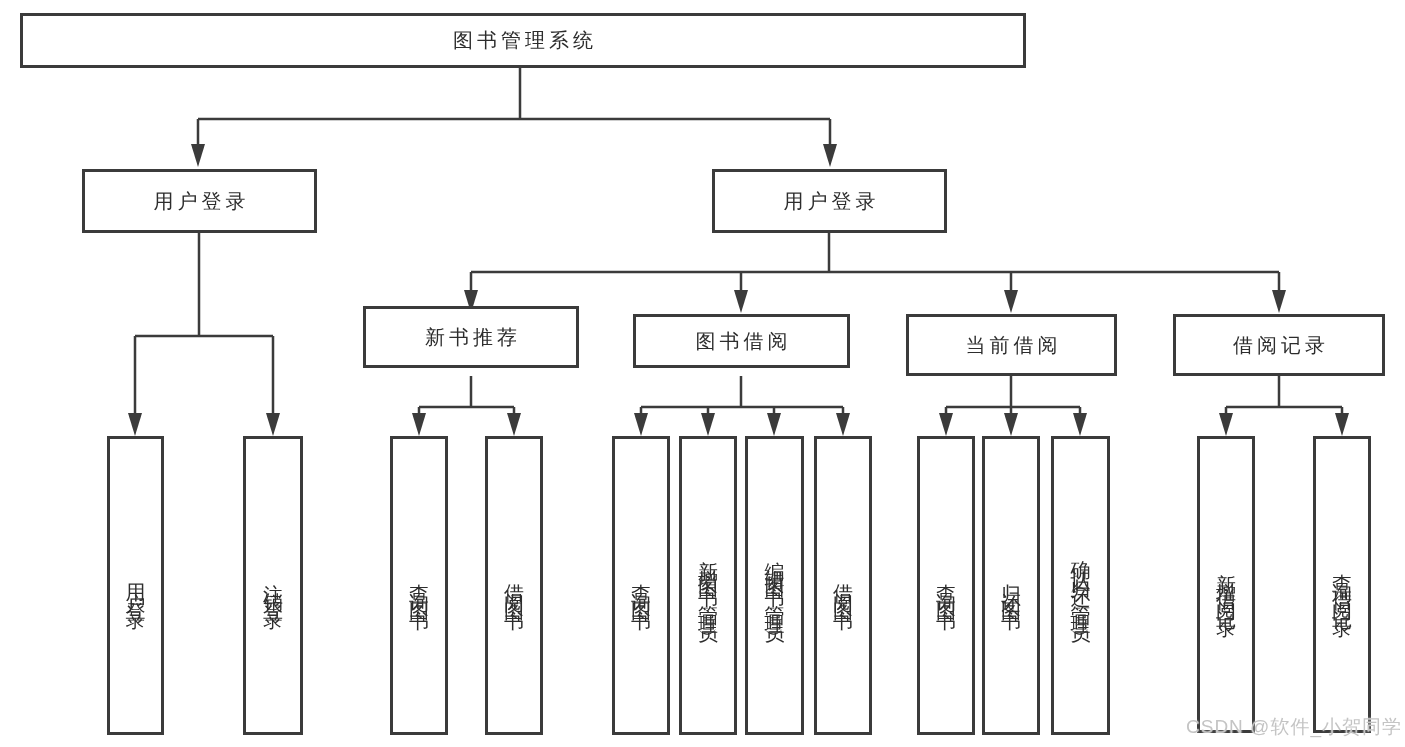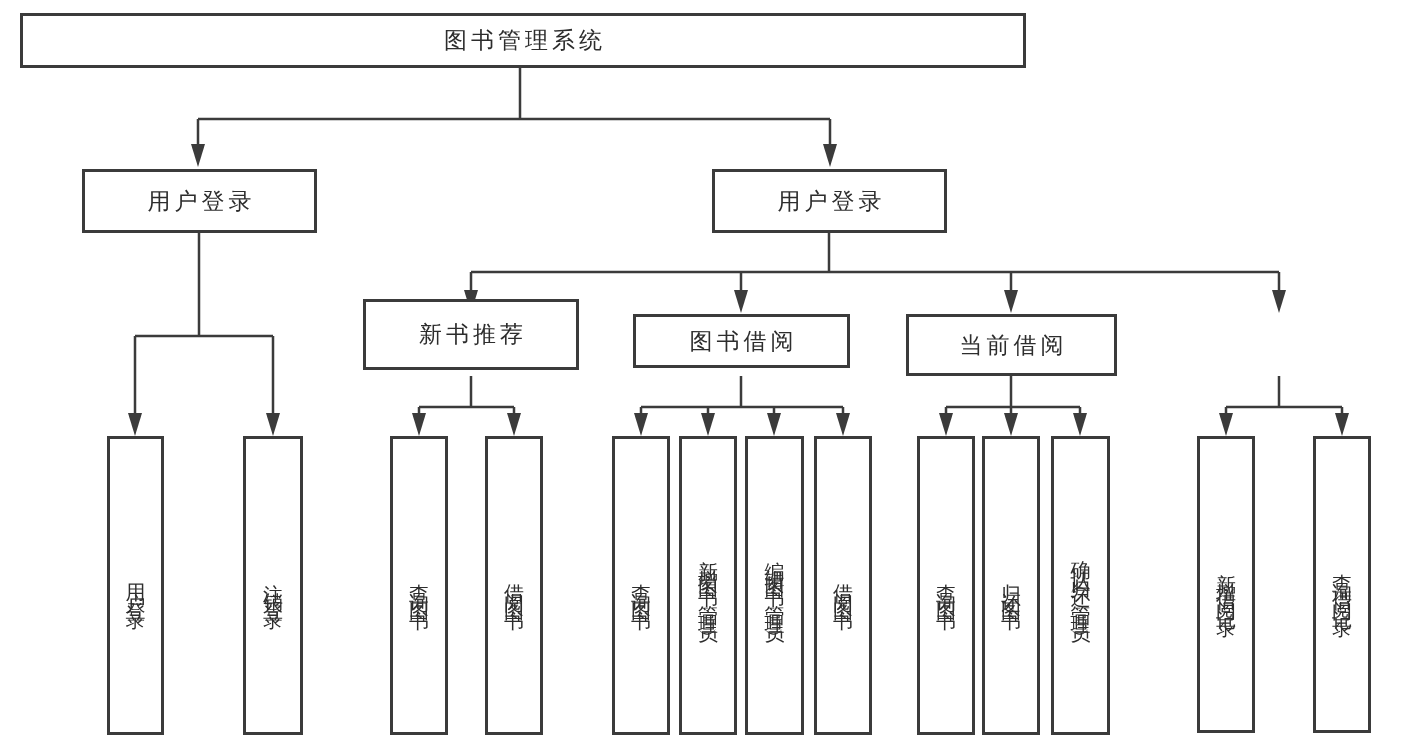--- a/index.html
+++ b/index.html
@@ -23,21 +23,21 @@
   .box{
     position:absolute;
     box-sizing:border-box;
     border:3px solid var(--line);
     background:#fff;
     display:flex;align-items:center;justify-content:center;
     color:var(--text);
     z-index:2;
   }
   .hbox span{
-    font-size:23px;
+    font-size:20px;
     letter-spacing:4px;
     text-indent:4px;
     white-space:nowrap;
   }
   .vbox span{
     writing-mode:vertical-rl;
     text-orientation:mixed;
     font-size:20px;
     line-height:1.15;
     letter-spacing:9px;
@@ -96,28 +96,31 @@
     <span>图书管理系统</span>
   </div>
 
   <div class="box hbox" style="left:82px;top:169px;width:235px;height:64px">
     <span>用户登录</span>
   </div>
   <div class="box hbox" style="left:712px;top:169px;width:235px;height:64px">
     <span>用户登录</span>
   </div>
 
-  <div class="box hbox" style="left:363px;top:299px;width:216px;height:71px">
+  <div class="box hbox" style="left:363px;top:306px;width:216px;height:62px">
     <span>新书推荐</span>
   </div>
   <div class="box hbox" style="left:633px;top:314px;width:217px;height:54px">
     <span>图书借阅</span>
   </div>
   <div class="box hbox" style="left:906px;top:314px;width:211px;height:62px">
     <span>当前借阅</span>
+  </div>
+  <div class="box hbox" style="left:1173px;top:314px;width:212px;height:62px">
+    <span>借阅记录</span>
   </div>
 
   <div class="box vbox" style="left:107px;top:436px;width:57px;height:299px">
     <span>用户登录</span>
   </div>
   <div class="box vbox" style="left:243px;top:436px;width:60px;height:299px">
     <span>注销登录</span>
   </div>
 
   <div class="box vbox" style="left:390px;top:436px;width:58px;height:299px">
@@ -150,14 +153,15 @@
     <span>确认归还（管理员）</span>
   </div>
 
   <div class="box vbox" style="left:1197px;top:436px;width:58px;height:297px">
     <span>新增借阅记录</span>
   </div>
   <div class="box vbox" style="left:1313px;top:436px;width:58px;height:297px">
     <span>查询借阅记录</span>
   </div>
 
+  <div class="watermark">CSDN @软件_小贺同学</div>
 
 </div>
 
 </body></html>

